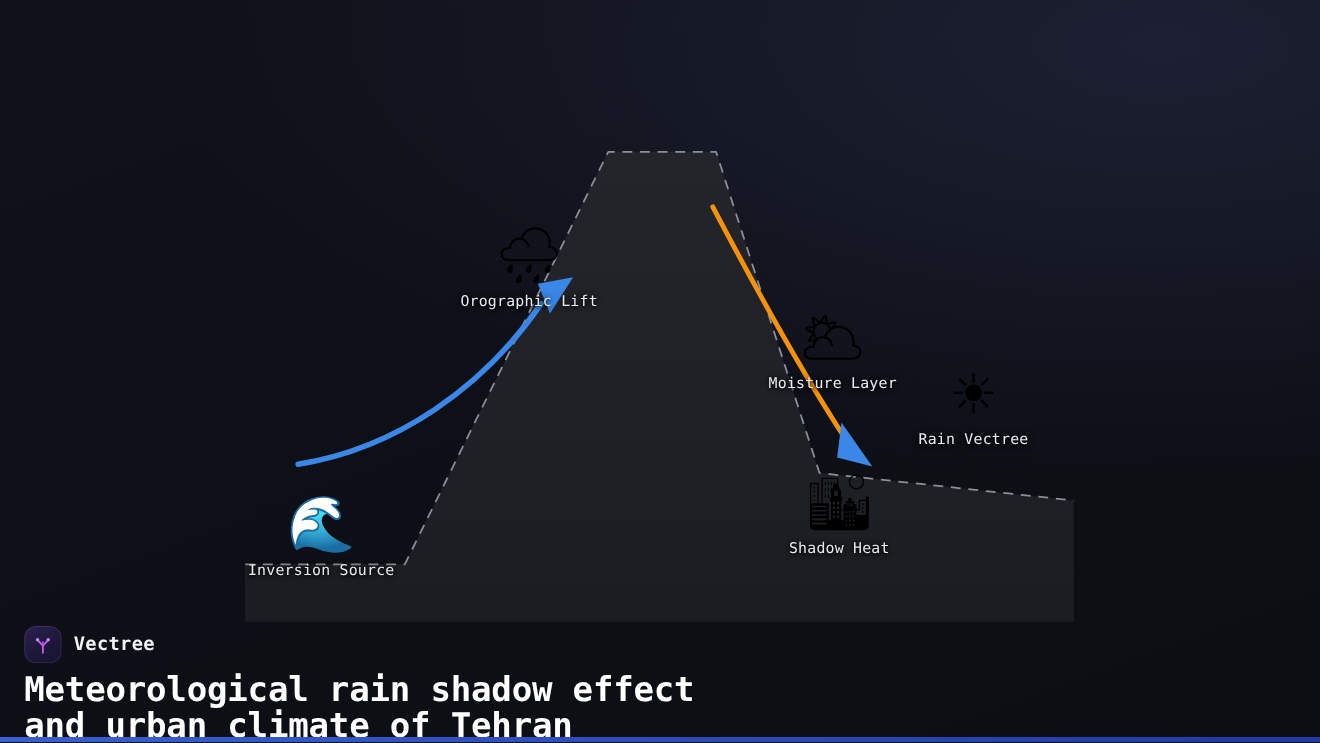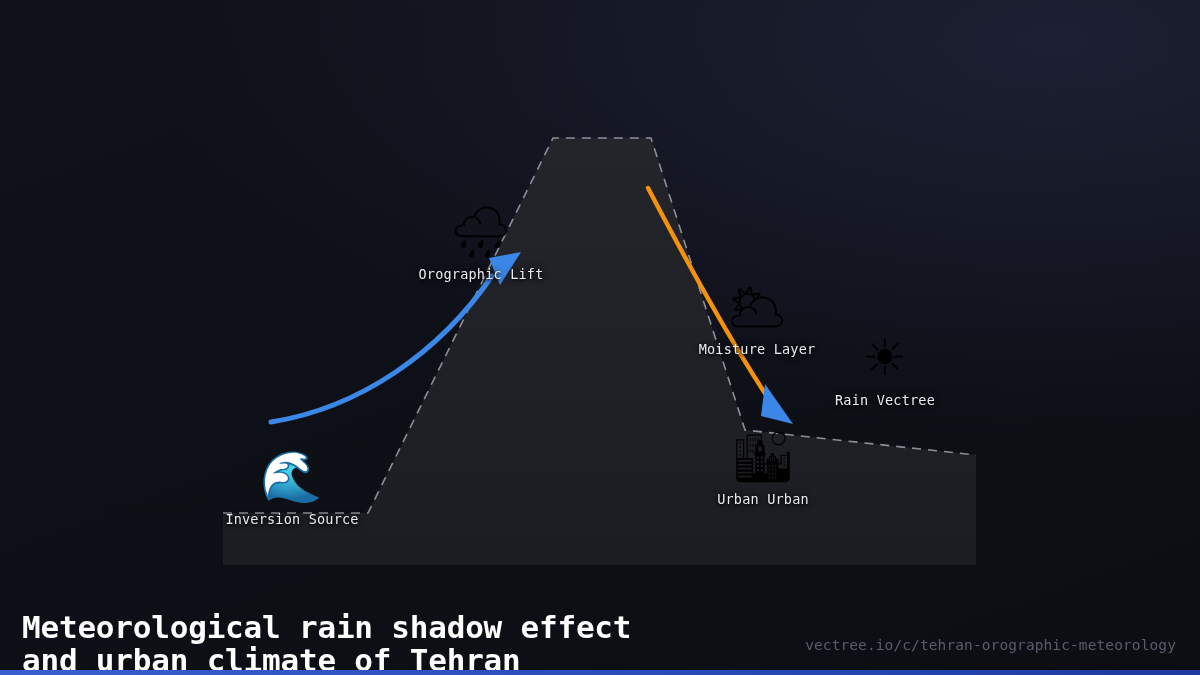--- a/index.html
+++ b/index.html
@@ -152,29 +152,41 @@
     <div class="node-label">Moisture Layer</div>
   </div>
 
   <div class="node" style="left:885px; top:333px;">
     <div class="node-emoji" style="font-size:50px;">☀</div>
     <div class="node-label">Rain Vectree</div>
   </div>
 
   <div class="node" style="left:763px; top:432px;">
     <div class="node-emoji" style="font-size:50px;">🏙</div>
-    <div class="node-label">Urban Urban</div>
+    <div class="node-label">Shadow Heat</div>
   </div>
 
   <div id="footer">
 
+    <div id="brand-row">
+      <div id="brand-logo">
+        <svg width="20" height="20" viewBox="0 0 24 24">
+          <path d="M12 21 L12 13" stroke="#c45cf2" stroke-width="2" stroke-linecap="round" fill="none"></path>
+          <path d="M12 13 L6.5 7.5" stroke="#c45cf2" stroke-width="2" stroke-linecap="round" fill="none"></path>
+          <path d="M12 13 L17.5 7.5" stroke="#c45cf2" stroke-width="2" stroke-linecap="round" fill="none"></path>
+          <circle cx="6.2" cy="6.6" r="1.9" fill="#d87ef7"></circle>
+          <circle cx="17.8" cy="6.6" r="1.9" fill="#d87ef7"></circle>
+          <circle cx="12" cy="9.8" r="1.25" fill="#b44ae8"></circle>
+        </svg>
+      </div>
+      <div id="brand-name">Vectree</div>
+    </div>
 
     <div id="headline">Meteorological rain shadow effect
 and urban climate of Tehran</div>
 
-    <div id="site-url">vectree.io/c/tehran-orographic-meteorology</div>
 
     <svg id="accent-bar" viewBox="0 0 1200 5" preserveAspectRatio="none">
       <rect x="0" y="0" width="1200" height="5" fill="url(#accentBarGrad)"></rect>
     </svg>
   </div>
 
 </div>
 
 </body></html>

